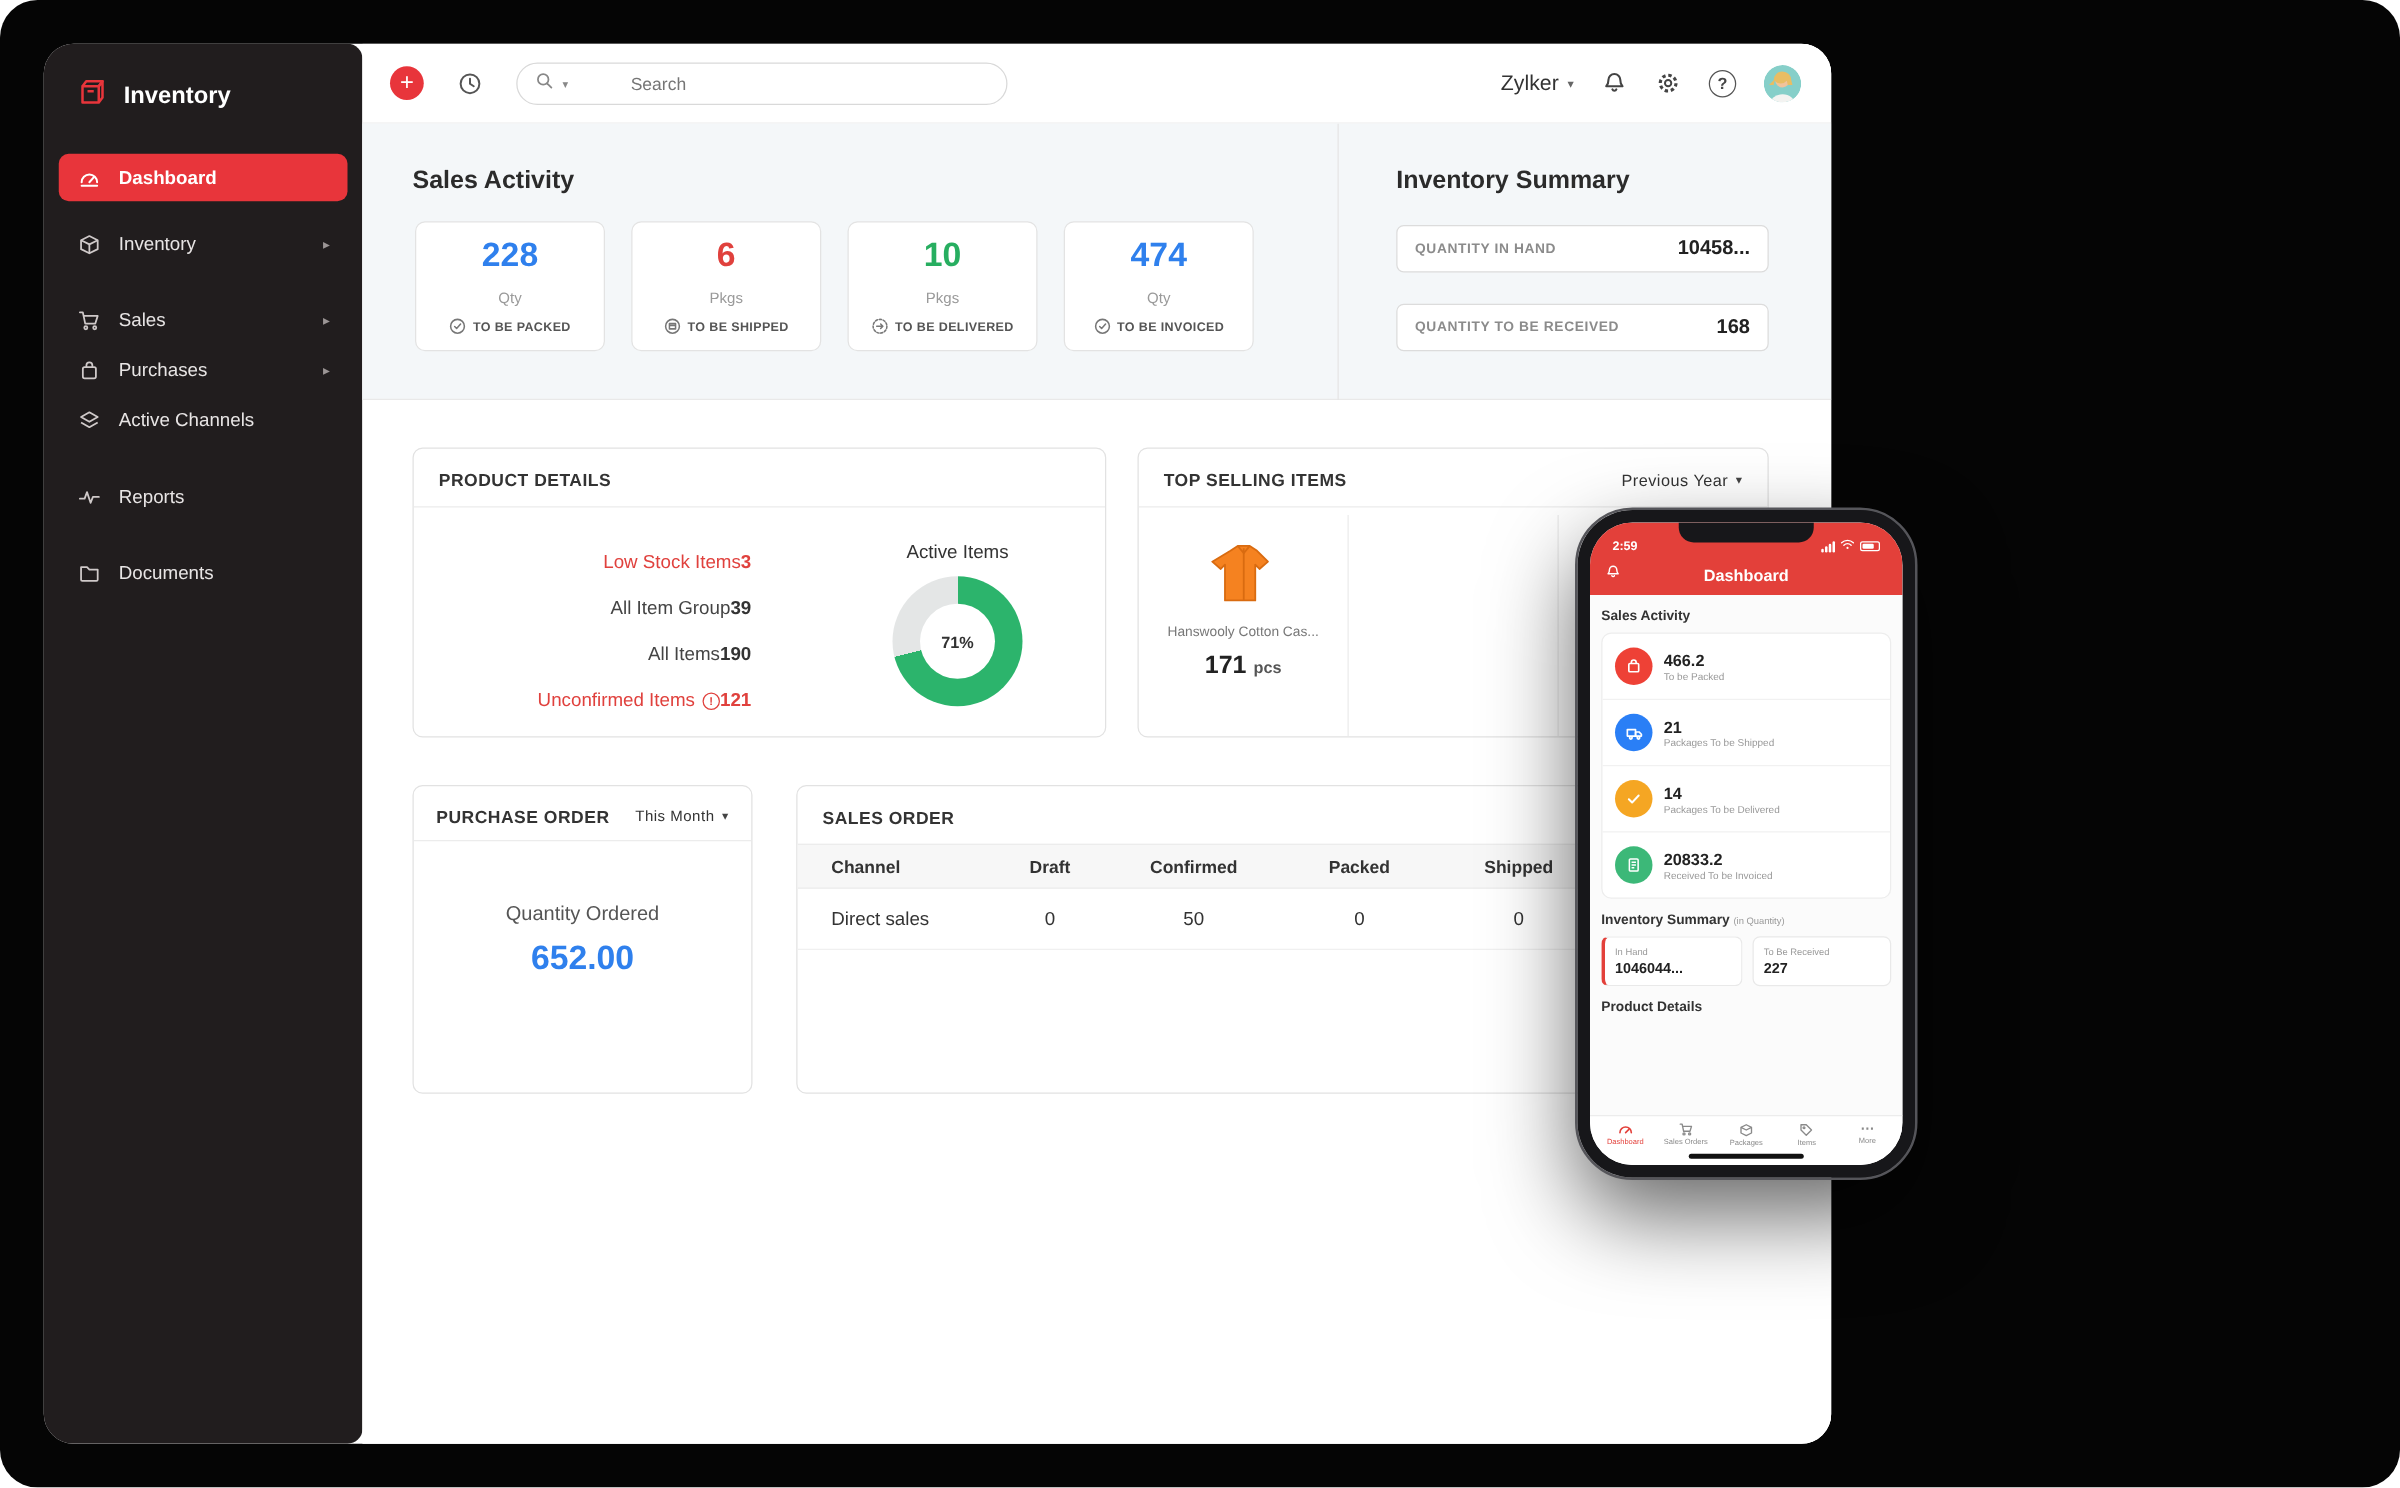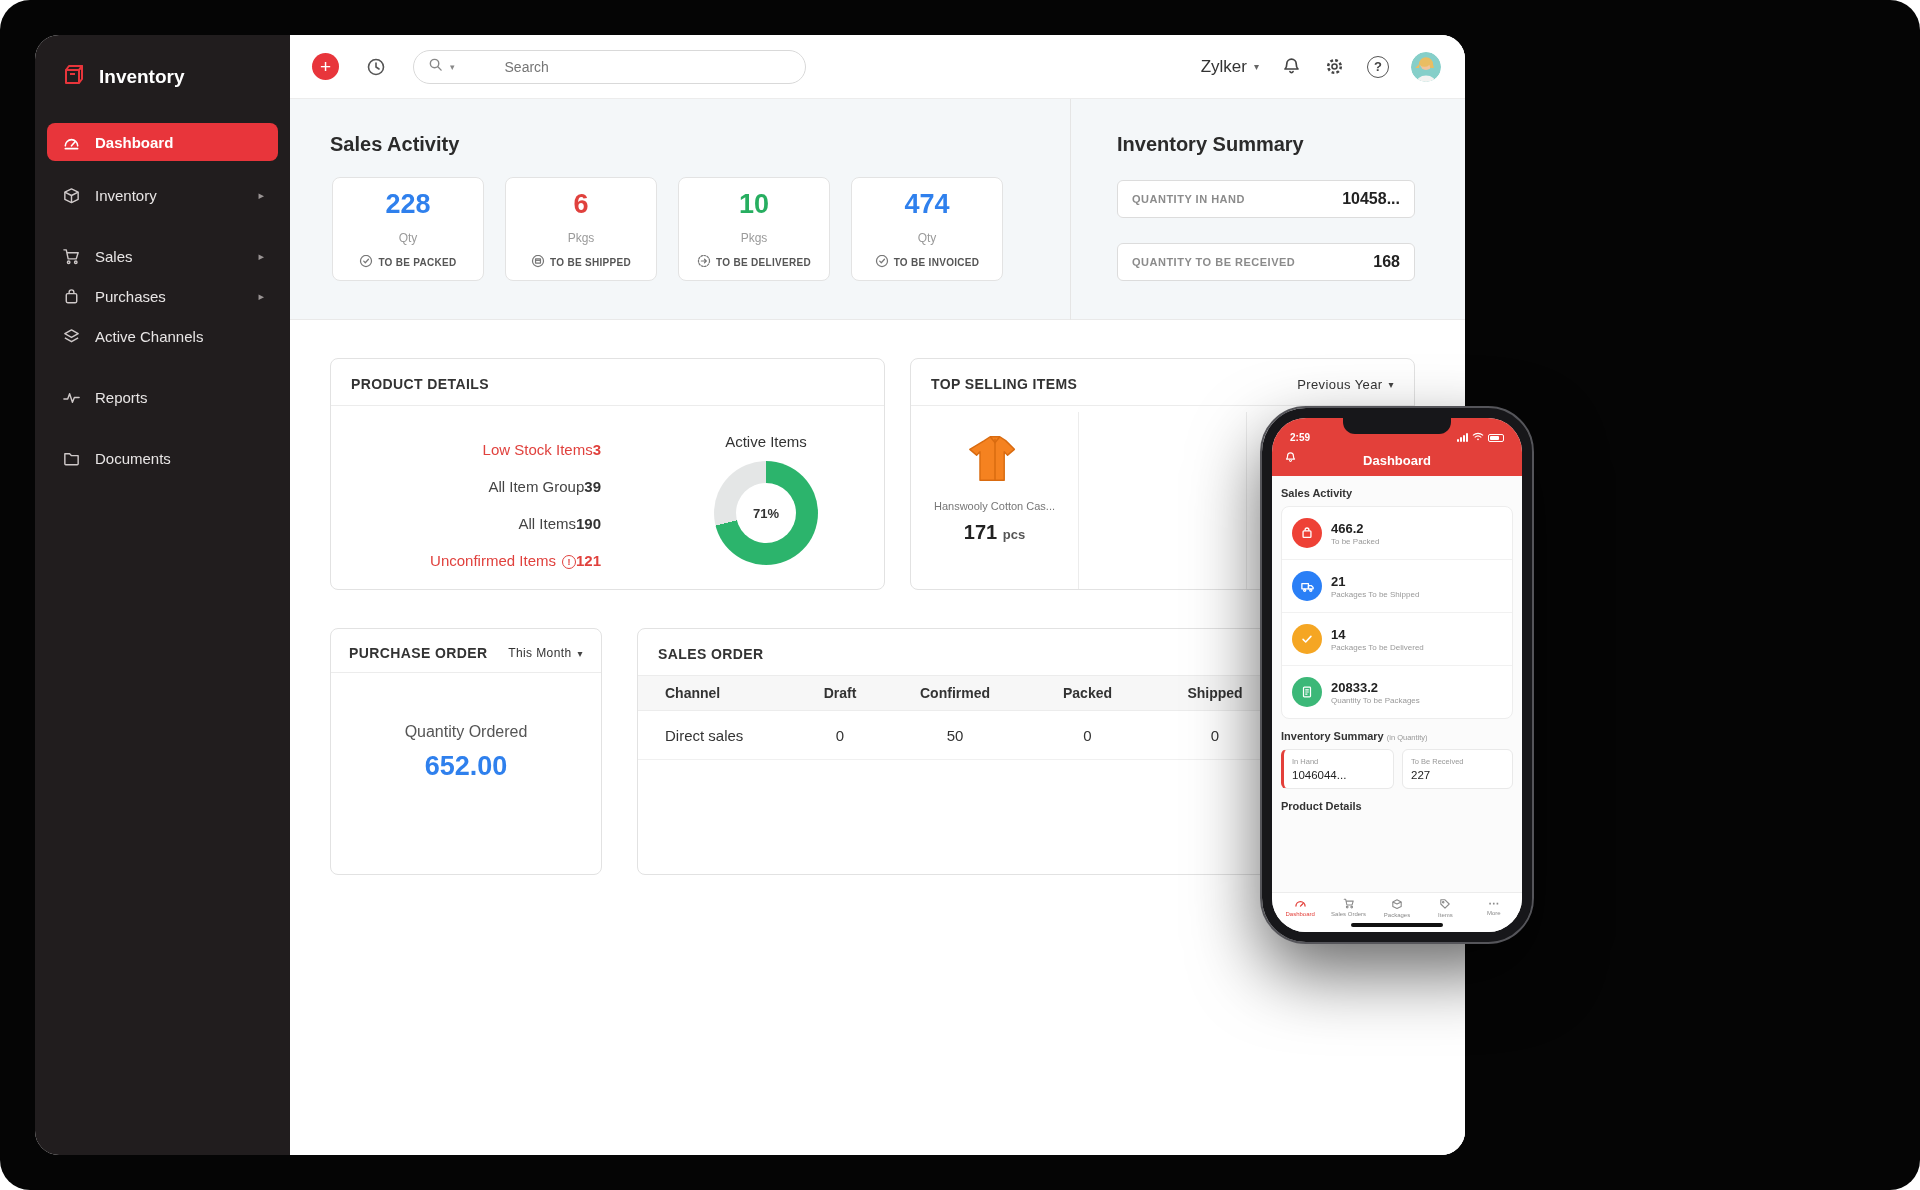--- a/index.html
+++ b/index.html
@@ -5,21 +5,21 @@
   * { margin:0; padding:0; box-sizing:border-box; }
   html,body { background:#fff; }
   body { font-family:"Liberation Sans", sans-serif; width:1920px; height:1190px; }
 
   .canvas { position:relative; width:1920px; height:1190px; background:#050505; border-radius:30px; overflow:hidden; }
 
   
   .window { position:absolute; left:35px; top:35px; width:1430px; height:1120px; background:#fff; border-radius:24px; display:flex; overflow:hidden; }
 
   
-  .sidebar { flex:0 0 255px; background:#211d1e; color:#e8e5e5; }
+  .sidebar { flex:0 0 255px; background:#211d1e; color:#e8e5e5;border-radius:12px; }
   .brand { display:flex; align-items:center; gap:12px; height:84px; padding:0 26px; font-size:19px; font-weight:700; color:#fff; }
   .nav-item { display:flex; align-items:center; gap:14px; height:40px; padding:0 26px; font-size:15px; cursor:pointer; }
   .nav-item .nicon { width:20px; height:20px; display:flex; align-items:center; justify-content:center; }
   .nav-item svg { stroke:#cfc9c9; }
   .nav-item.active { background:#e8353b; margin:4px 12px 14px; padding:0 14px; height:38px; border-radius:8px; color:#fff; font-weight:700; }
   .nav-item.active svg { stroke:#fff; }
   .arrow { margin-left:auto; font-size:11px; color:#9b9595; }
   .gap { margin-top:21px; }
 
   
@@ -112,21 +112,21 @@
   .p-list { background:#fff; border:1px solid #ededed; border-radius:8px; margin-bottom:8px; }
   .p-row { display:flex; align-items:center; gap:9px; padding:11px 10px; border-bottom:1px solid #f1f1f1; }
   .p-row:last-child { border-bottom:none; }
   .p-circle { width:30px; height:30px; border-radius:50%; flex:0 0 30px; display:flex; align-items:center; justify-content:center; }
   .p-val { font-size:13px; font-weight:700; color:#222; }
   .p-lbl { font-size:8px; color:#999; margin-top:1px; }
   .p-summary { display:flex; gap:8px; margin-bottom:8px; }
   .p-box { flex:1; background:#fff; border:1px solid #e9e9e9; border-radius:6px; padding:7px 8px; }
   .p-box.accent { border-left:3px solid #e3403a; }
   .p-box-label { font-size:7.5px; color:#999; }
-  .p-box-value { font-size:11.5px; font-weight:400; color:#222; margin-top:3px; }
+  .p-box-value { font-size:11.5px; font-weight:700; color:#222; margin-top:3px; }
   .p-nav { background:#fff; border-top:1px solid #ececec; padding:5px 4px 3px; }
   .p-nav-items { display:flex; }
   .p-nav-item { flex:1; display:flex; flex-direction:column; align-items:center; gap:2px; font-size:6px; color:#8a8a8a; cursor:pointer; }
   .p-nav-item svg { stroke:#8a8a8a; }
   .p-nav-item.active { color:#e3403a; }
   .p-nav-item.active svg { stroke:#e3403a; }
   .p-home { width:92px; height:4px; background:#111; border-radius:2px; margin:5px auto 2px; }
   .p-more { font-size:11px; line-height:10px; font-weight:700; }
 </style>
 </head>
@@ -501,21 +501,21 @@
           </div>
           <div class="p-row">
             <span class="p-circle" style="background: rgb(60, 184, 120);">
                 <svg width="14" height="14" viewBox="0 0 16 16" fill="none" stroke="#fff" stroke-width="1.4" stroke-linejoin="round">
                   <rect x="4" y="2.5" width="8" height="11" rx="1"></rect>
                   <path d="M6 5.5 h4 M6 8 h4 M6 10.5 h2.5"></path>
                 </svg>
               </span>
             <span>
               <div class="p-val">20833.2</div>
-              <div class="p-lbl">Quantity To be Packages</div>
+              <div class="p-lbl">Received To be Invoiced</div>
             </span>
           </div>
         </div>
         <div class="p-sec">
           <span>Inventory Summary</span>
           <span class="suffix">(in Quantity)</span>
         </div>
         <div class="p-summary">
           <div class="p-box accent">
             <div class="p-box-label">In Hand</div>

